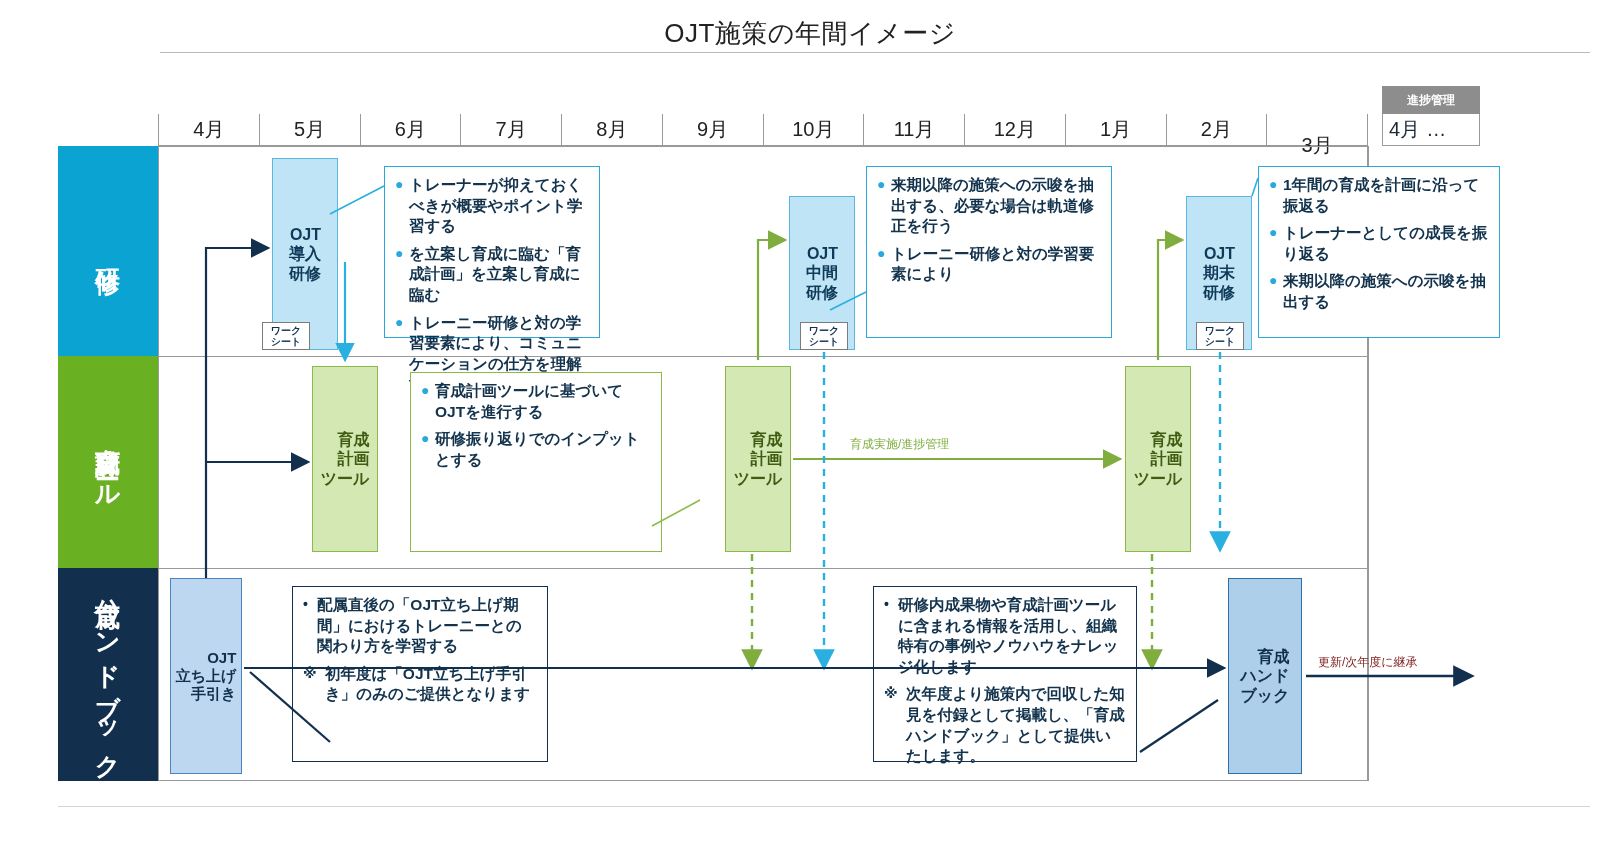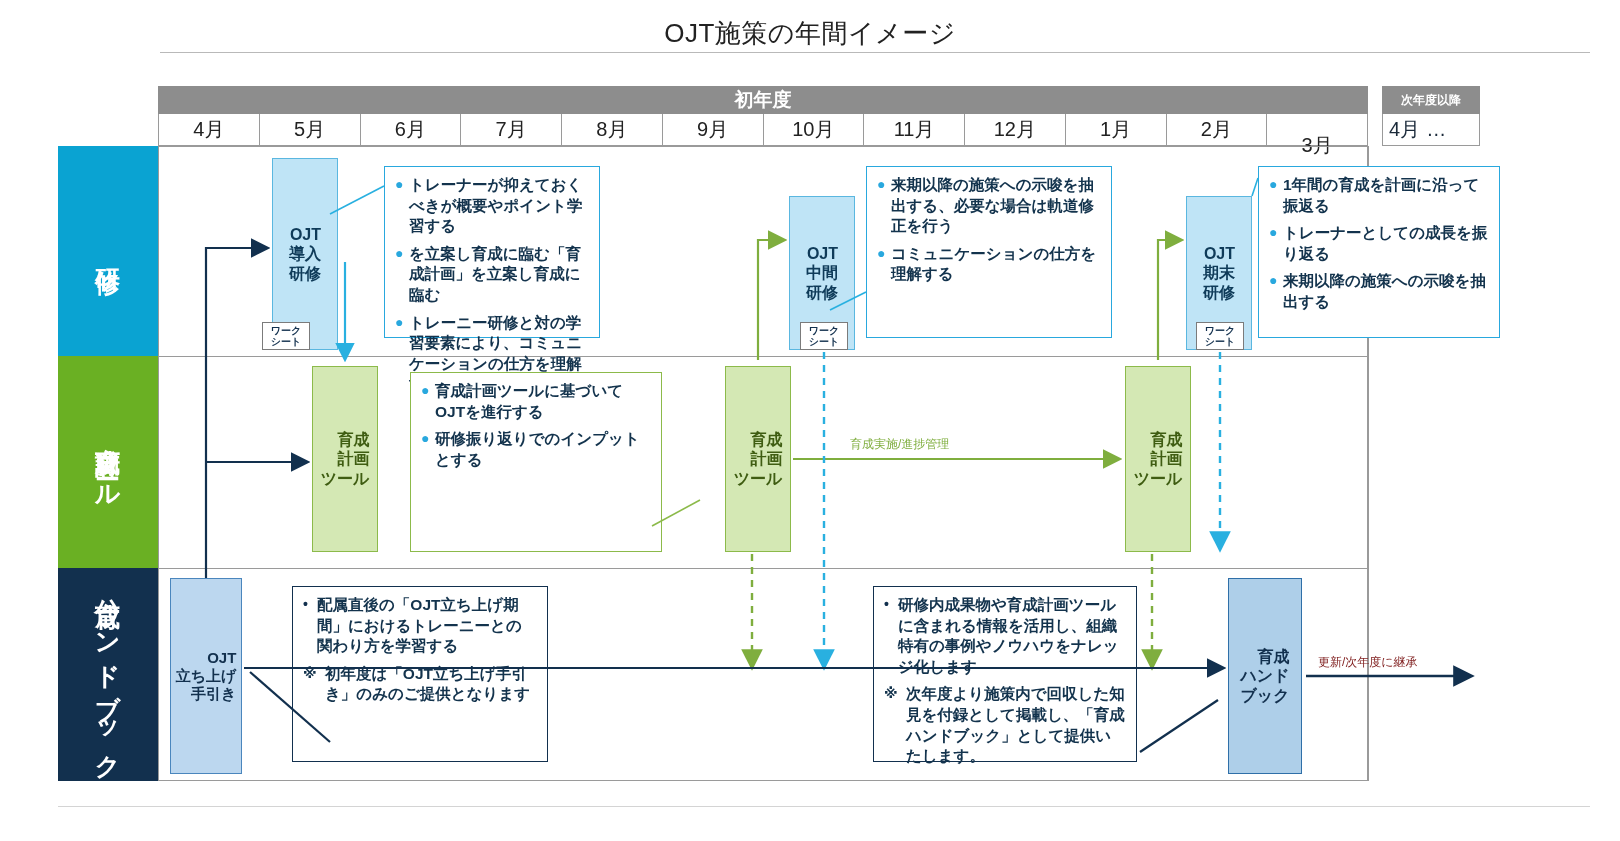--- a/index.html
+++ b/index.html
@@ -63,22 +63,21 @@
   svg.overlay{position:absolute;left:0;top:0;width:1620px;height:841px;pointer-events:none;}
 </style>
 </head>
 <body>
 
 <div id="page">
 
   <div class="title">OJT施策の年間イメージ</div>
   <div class="title-rule"></div>
 
-  <div class="year-band">初年度</div>
-  <div class="next-band">次年度以降</div>
+  <div class="next-band">進捗管理</div>
 
   <div class="months">
     <div class="m">4月</div>
     <div class="m">5月</div>
     <div class="m">6月</div>
     <div class="m">7月</div>
     <div class="m">8月</div>
     <div class="m">9月</div>
     <div class="m">10月</div>
     <div class="m">11月</div>
@@ -139,21 +138,21 @@
 シート</div>
 
   <div class="callout blue" style="left:866px;top:166px;width:246px;height:172px;">
     <ul>
       <li>
           <span class="bullet">●</span>
           <span class="txt">来期以降の施策への示唆を抽出する、必要な場合は軌道修正を行う</span>
         </li>
       <li>
           <span class="bullet">●</span>
-          <span class="txt">コミュニケーションの仕方を理解する</span>
+          <span class="txt">トレーニー研修と対の学習要素により</span>
         </li>
     </ul>
   </div>
 
   <div class="vbox blue-box" style="left:1186px;top:196px;width:66px;height:154px;font-size:16px;white-space:pre-line;">OJT
 期末
 研修</div>
   <div class="worksheet" style="left:1196px;top:322px;width:48px;height:28px;white-space:pre-line;">ワーク
 シート</div>
 

